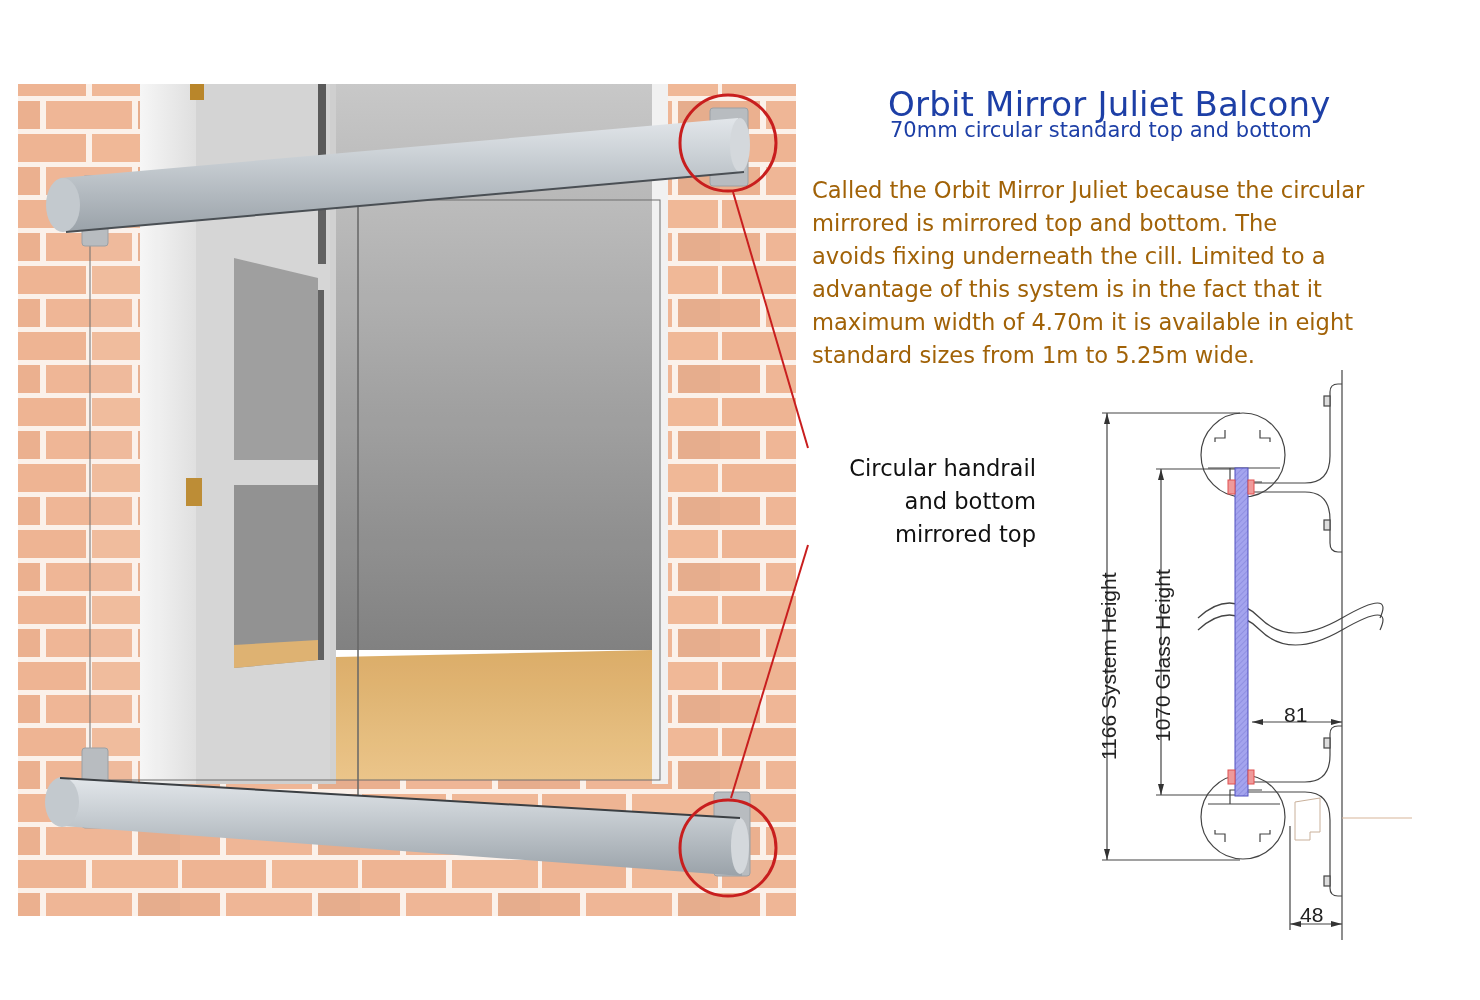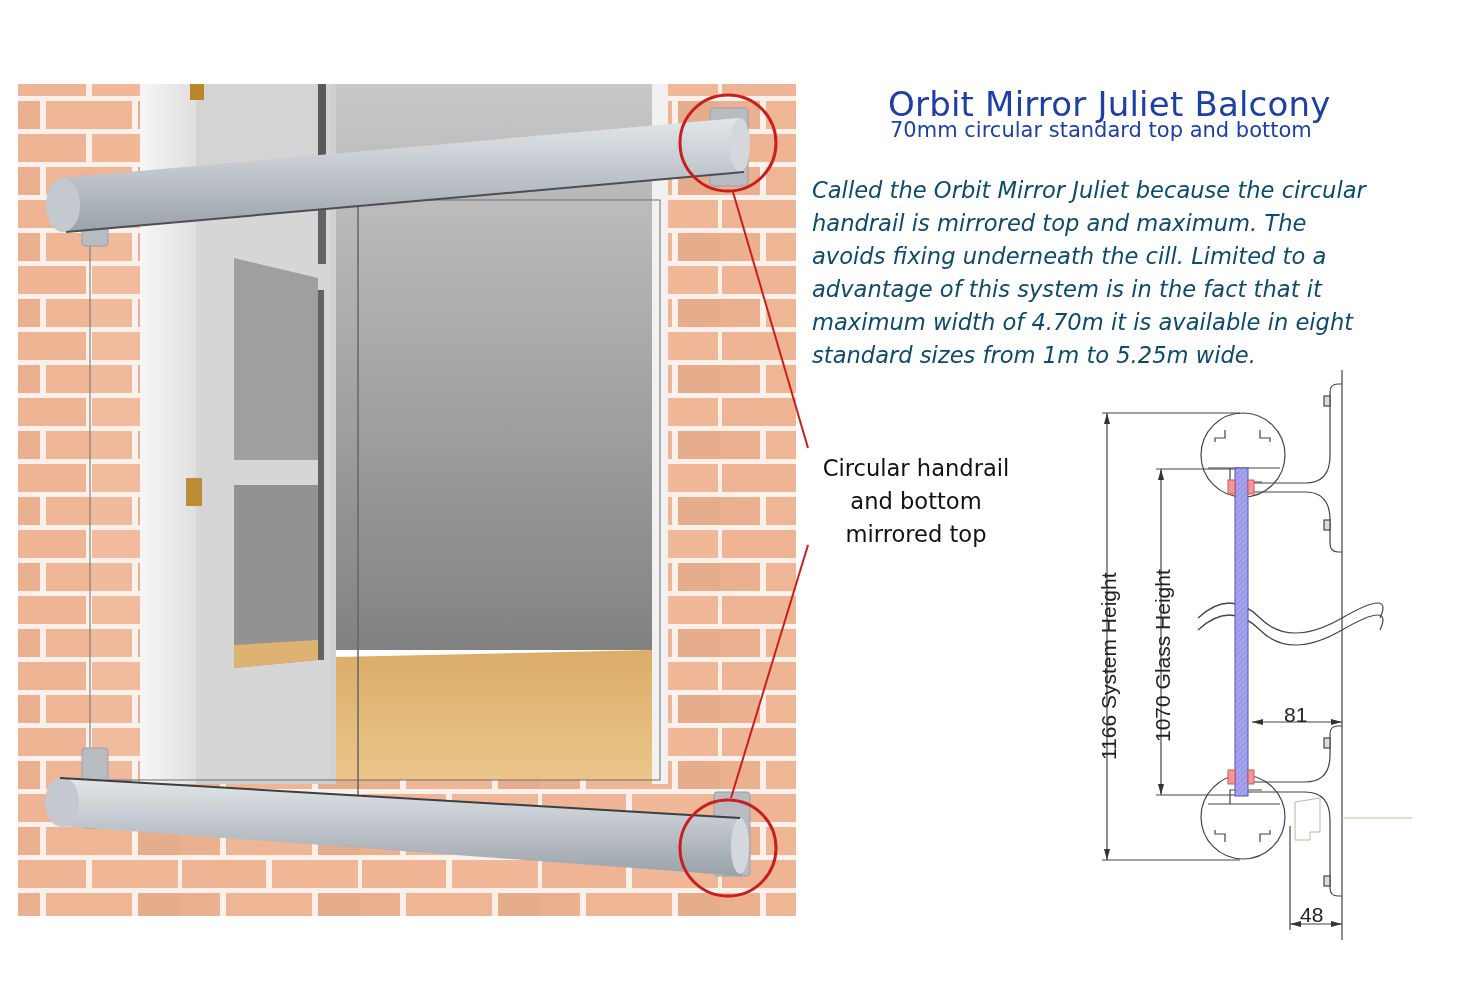--- a/index.html
+++ b/index.html
@@ -1,22 +1,22 @@
 <!DOCTYPE html>
 <html><head>
 <meta charset="utf-8">
 <style>
   html, body { margin:0; padding:0; }
   body { width:1480px; height:1000px; background:#ffffff; position:relative; overflow:hidden; font-family:"DejaVu Sans", sans-serif; }
   .abs { position:absolute; }
   .title { left:888px; top:78px; font-size:34px; color:#1d3fa6; letter-spacing:0.2px; white-space:nowrap;margin-top:6px; }
   .subtitle { left:890px; top:118px; font-size:21px; color:#1d3fa6; white-space:nowrap; }
-  .desc { left:812px; top:174px; width:665px; font-size:22.6px; line-height:33px; color:#0c4a6e;font-style:italic; }
+  .desc { left:812px; top:174px; width:665px; font-size:22.6px; line-height:33px; color:#a16207; }
   .desc span { display:block; white-space:nowrap; }
-  .callout { left:796px; top:452px; width:240px; text-align:center; font-size:22.6px; line-height:33px; color:#111; }
+  .callout { left:796px; top:452px; width:240px; text-align:right; font-size:22.6px; line-height:33px; color:#111; }
   .callout span { display:block; white-space:nowrap; }
   svg text { font-family:"Liberation Sans", sans-serif; }
 </style>
 </head>
 <body>
 
 <svg class="abs" style="left:0;top:0" width="830" height="1000" viewBox="0 0 830 1000">
   <defs>
     <pattern id="brick" width="180" height="66" patternUnits="userSpaceOnUse">
       <rect width="180" height="66" fill="#fbf1ea"></rect>
@@ -88,21 +88,21 @@
   <circle cx="728" cy="848" r="48" fill="none" stroke="#c81e1e" stroke-width="3"></circle>
   <line x1="733" y1="192" x2="808" y2="448" stroke="#c81e1e" stroke-width="2"></line>
   <line x1="731" y1="798" x2="808" y2="545" stroke="#c81e1e" stroke-width="2"></line>
 </svg>
 
 <div class="abs title">Orbit Mirror Juliet Balcony</div>
 <div class="abs subtitle">70mm circular standard top and bottom</div>
 
 <div class="abs desc">
   <span>Called the Orbit Mirror Juliet because the circular</span>
-  <span>handrail is mirrored top and maximum. The</span>
+  <span>mirrored is mirrored top and bottom. The</span>
   <span>avoids fixing underneath the cill. Limited to a</span>
   <span>advantage of this system is in the fact that it</span>
   <span>maximum width of 4.70m it is available in eight</span>
   <span>standard sizes from 1m to 5.25m wide.</span>
 </div>
 
 <div class="abs callout">
   <span>Circular handrail</span>
   <span>and bottom</span>
   <span>mirrored top</span>

